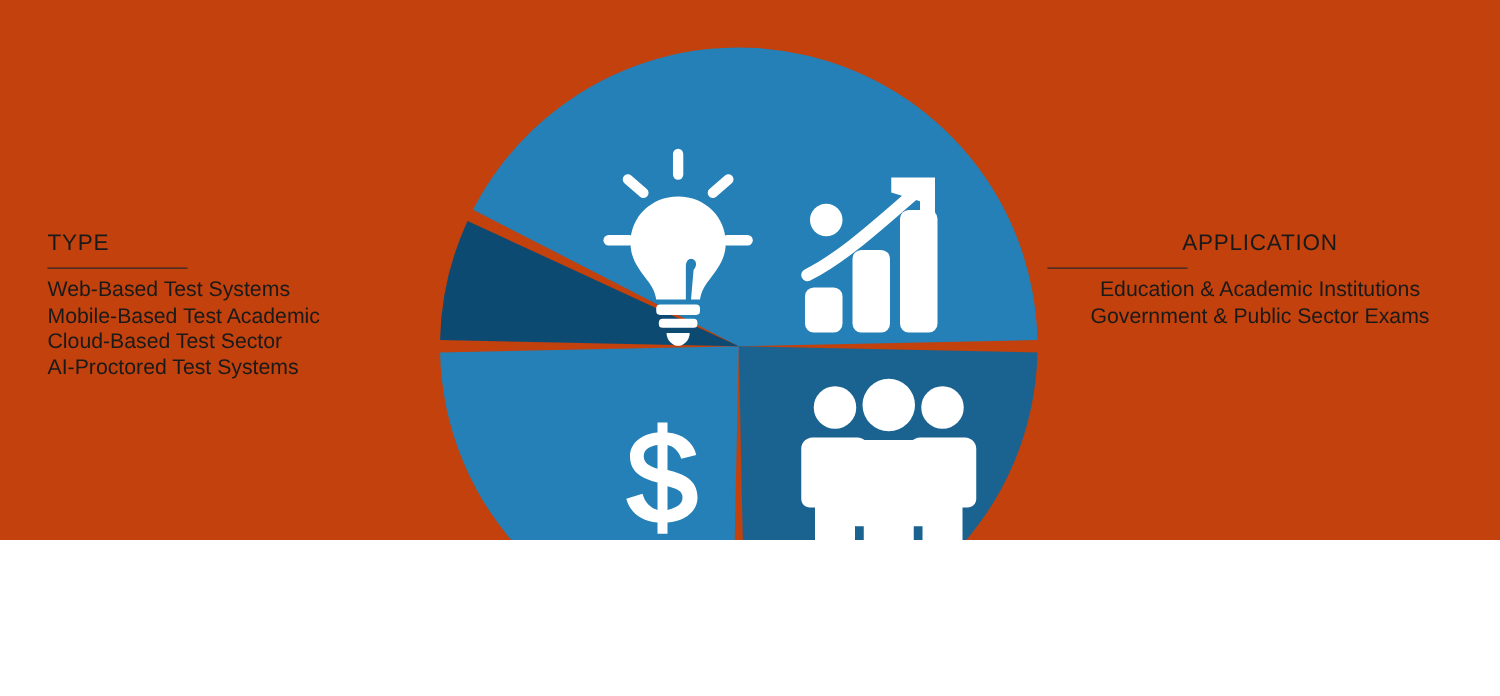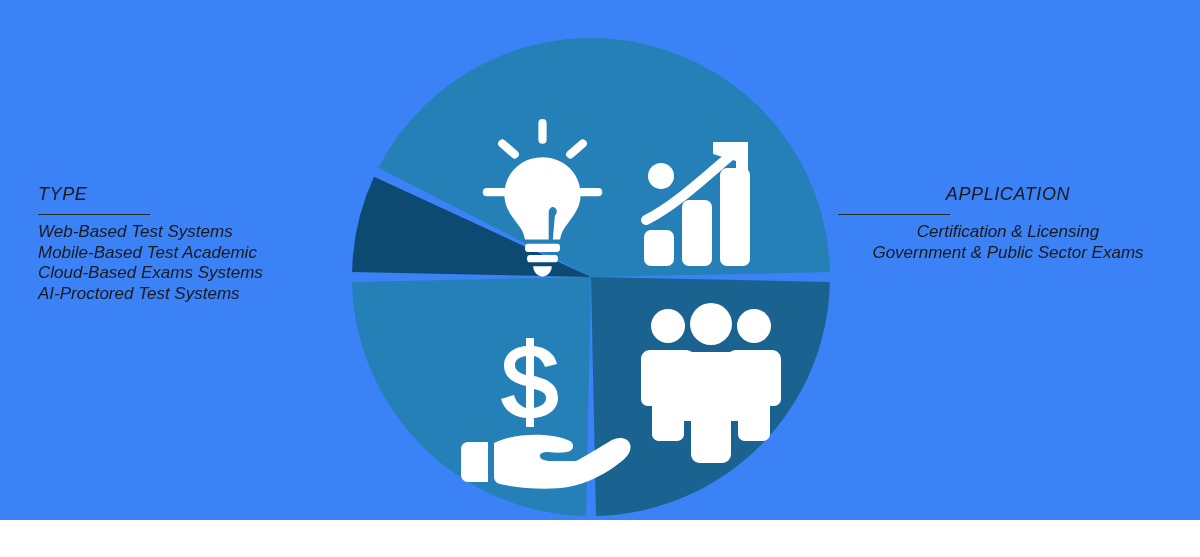--- a/index.html
+++ b/index.html
@@ -8,24 +8,23 @@
     padding: 0;
     background: #ffffff;
   }
   body {
     font-family: "Liberation Sans", sans-serif;
     -webkit-font-smoothing: antialiased;
   }
   #canvas {
     position: relative;
     width: 1200px;
-    height: 520px;
-    background: #3b82f6;
+    height: 432px;
+    background: #c2410c;
     overflow: hidden;
-    font-style: italic;
   }
 
   
   .label-block {
     position: absolute;
     color: #1a1a1a;
   }
   .label-block.left  { left: 38px;  top: 183px; width: 330px; text-align: left; }
   .label-block.right { left: 838px; top: 183px; width: 340px; text-align: center; }
 
@@ -73,30 +72,30 @@
 <body>
 
 <div id="canvas">
 
   <div class="label-block left">
     <div class="block-heading">TYPE</div>
     <div class="heading-rule"></div>
     <ul class="item-list">
       <li>Web-Based Test Systems</li>
       <li>Mobile-Based Test Academic</li>
-      <li>Cloud-Based Exams Systems</li>
+      <li>Cloud-Based Test Sector</li>
       <li>AI-Proctored Test Systems</li>
     </ul>
   </div>
 
   <div class="label-block right">
     <div class="block-heading">APPLICATION</div>
     <div class="heading-rule"></div>
     <ul class="item-list">
-      <li>Certification &amp; Licensing</li>
+      <li>Education &amp; Academic Institutions</li>
       <li>Government &amp; Public Sector Exams</li>
     </ul>
   </div>
 
   <div id="pie-wrap">
     <svg id="pie-svg" viewBox="0 0 506 506" xmlns="http://www.w3.org/2000/svg">
       <g id="slices">
           <path d="M 253 253 L 40.42948678337987 143.7535954329722 A 239 239 0 0 1 491.9475833504881 247.9947616478775 Z" fill="#2480B6" class="slice"></path>
           <path d="M 253 253 L 491.9475833504881 258.0052383521223 A 239 239 0 0 1 258.0052383521223 491.9475833504881 Z" fill="#1A6391" class="slice"></path>
           <path d="M 253 253 L 247.99476164787765 491.9475833504881 A 239 239 0 0 1 14.052416649511912 258.00523835212226 Z" fill="#2480B6" class="slice"></path>

